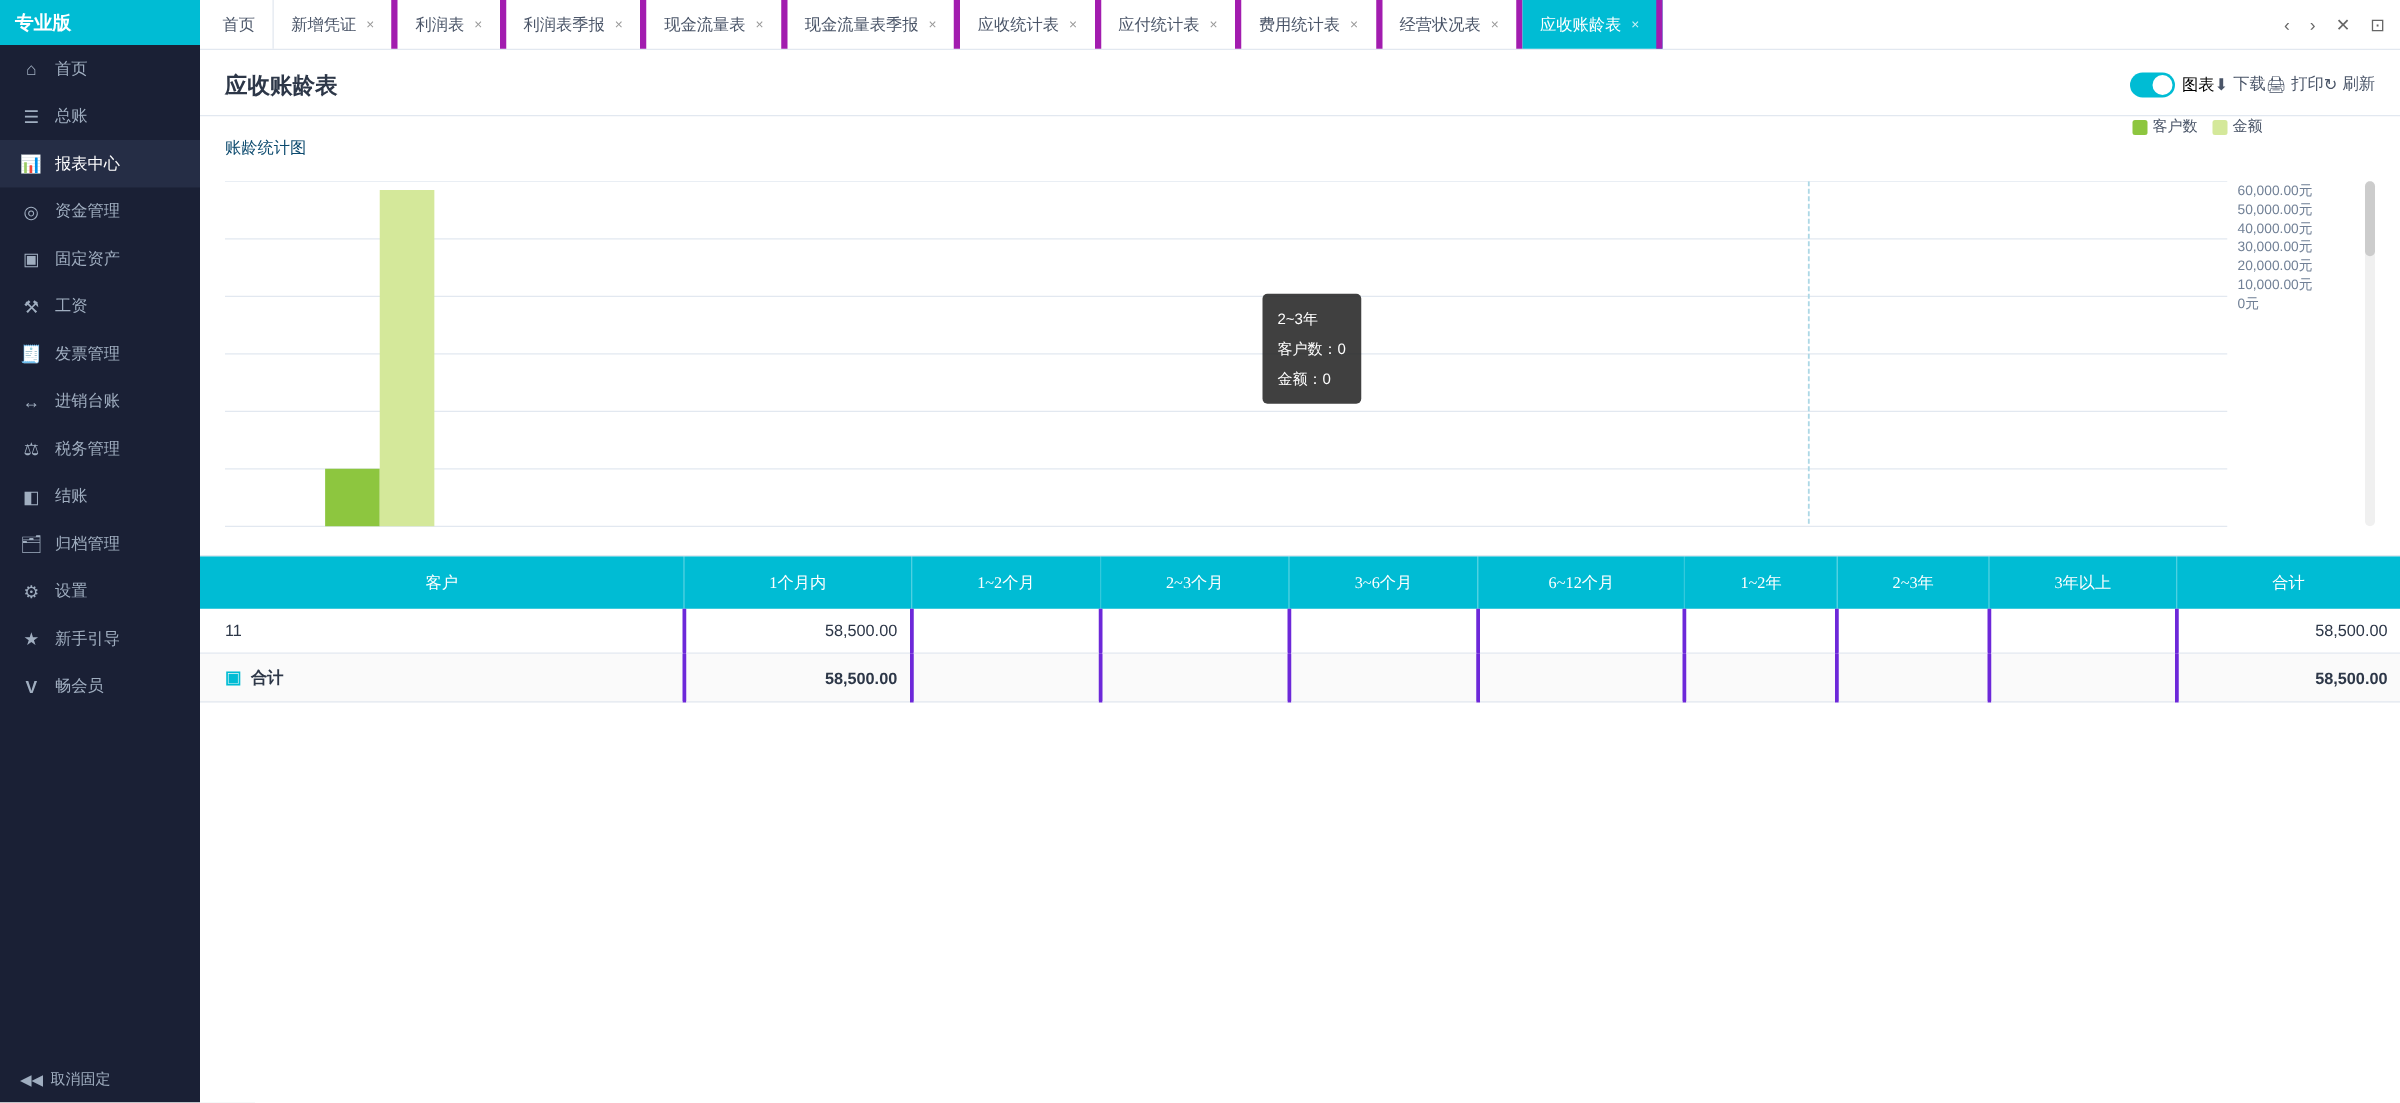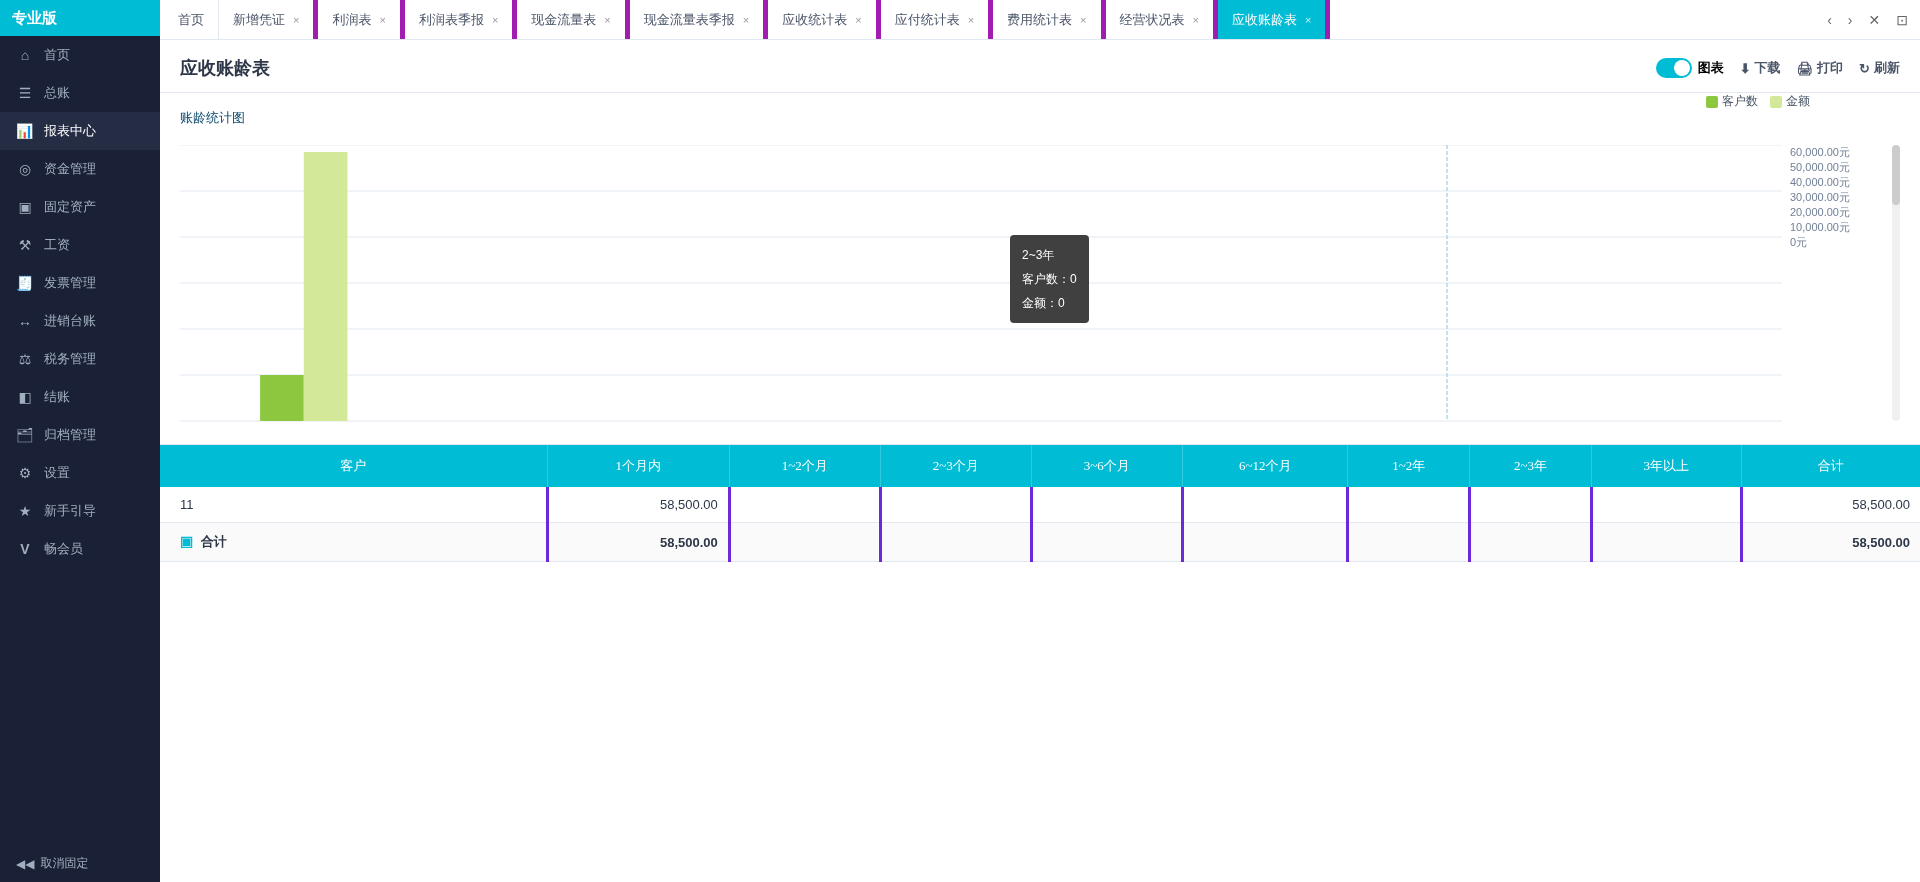--- a/index.html
+++ b/index.html
@@ -118,23 +118,21 @@
       padding: 16px 20px 12px 20px;
       border-bottom: 1px solid #e2e8f0;
     }
     .page-title {
       font-size: 18px;
       font-weight: bold;
       color: #2d3748;
     }
     .page-actions {
       display: flex;
-      align-items: center;
-      gap: 16px;
-      font-weight: bold;
+      align-items: flex-start;
     }
     .toggle-switch {
       display: flex;
       align-items: center;
       gap: 6px;
     }
     .toggle-track {
       width: 36px;
       height: 20px;
       background: #00bcd4;

